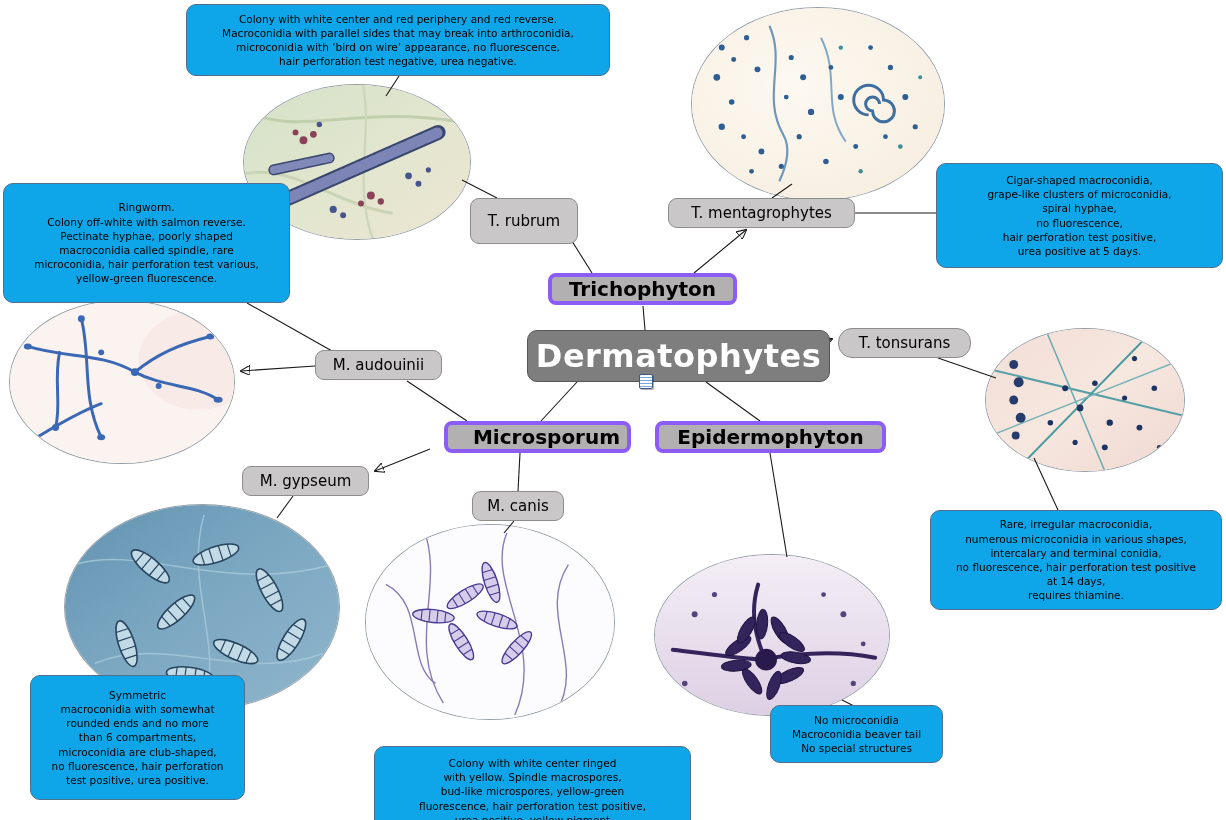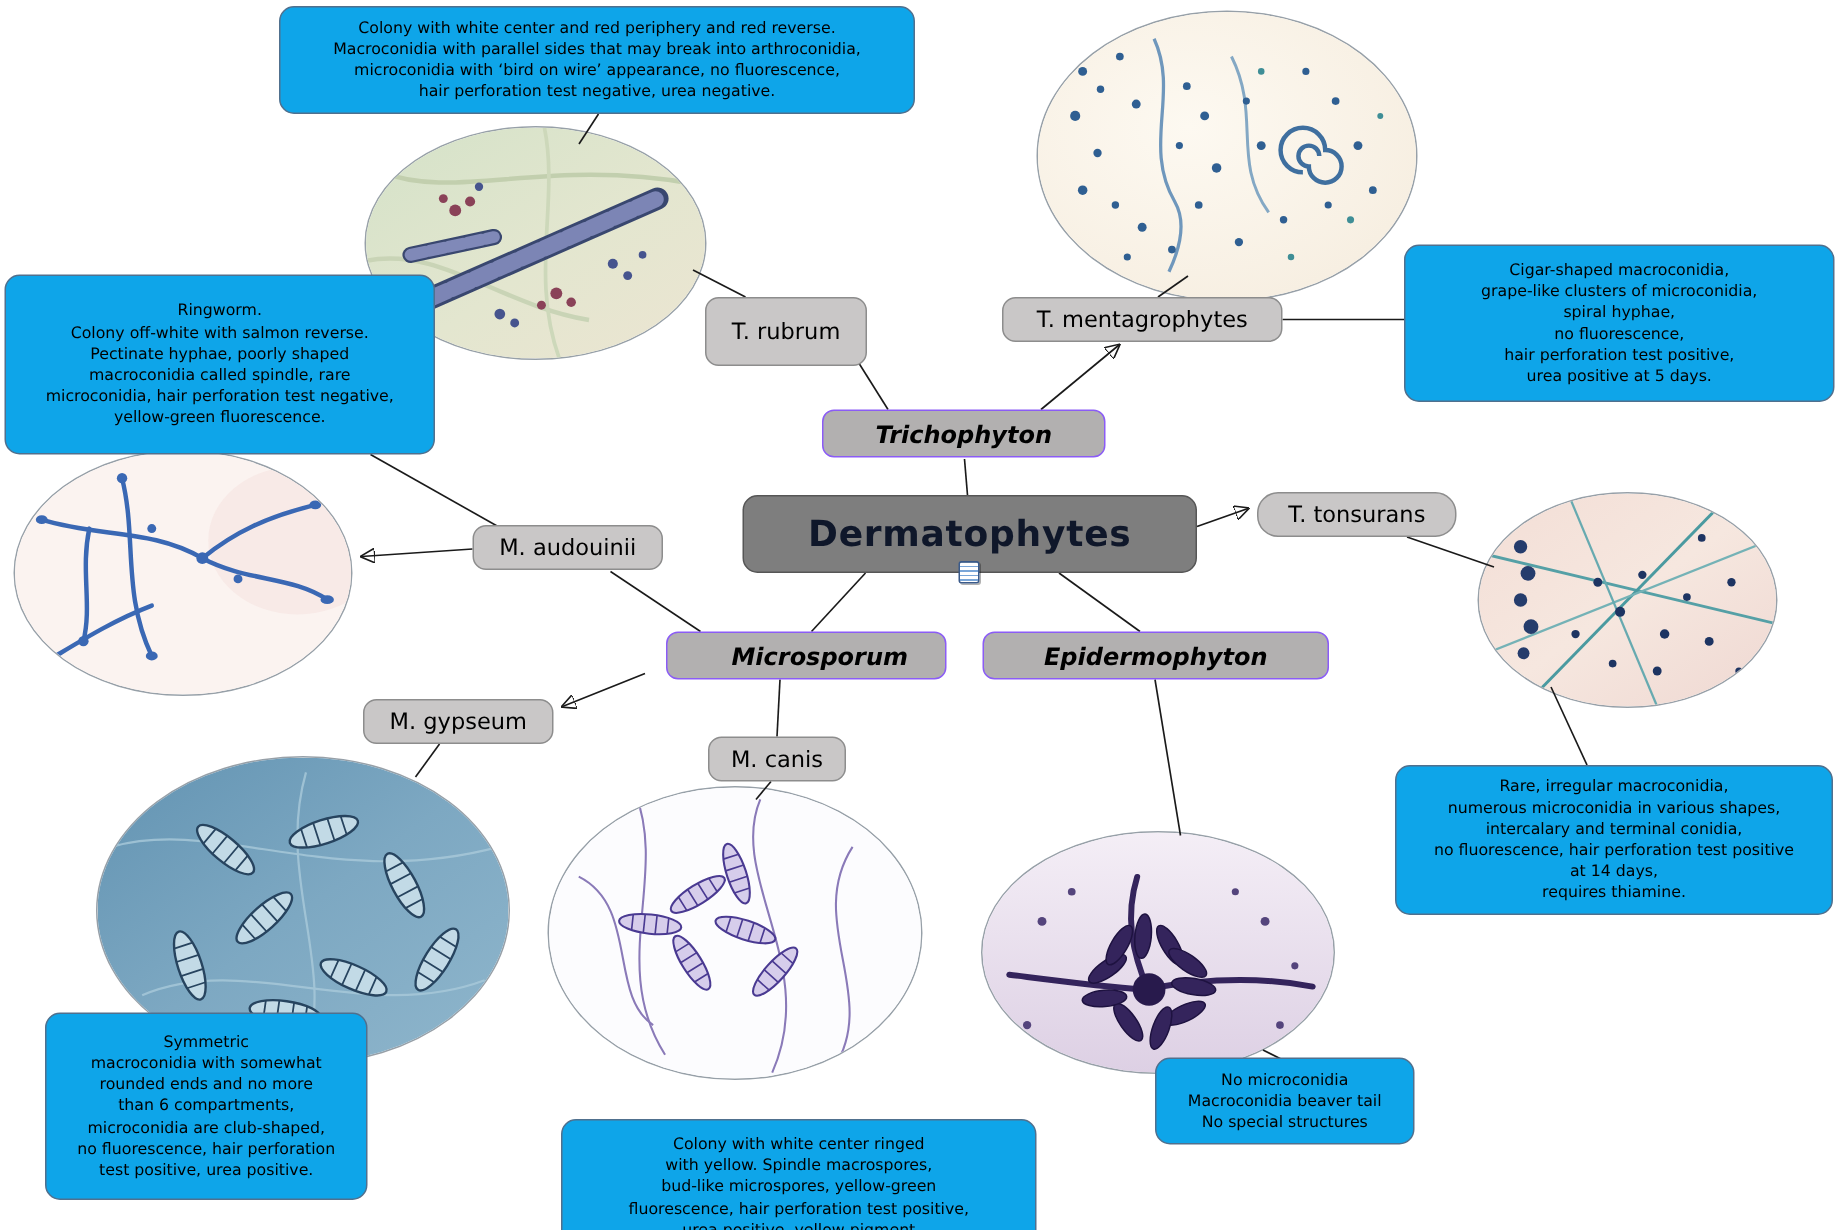--- a/index.html
+++ b/index.html
@@ -9,22 +9,22 @@
 
   .lines { position: absolute; left: 0; top: 0; width: 1226px; height: 820px; z-index: 2; pointer-events: none; }
   .lines line, .lines path { stroke: #1a1a1a; stroke-width: 1.1; fill: none; }
 
   .micro { position: absolute; border-radius: 50%; overflow: hidden; border: 1px solid #97a0a8; z-index: 1; }
   .micro svg { display: block; width: 100%; height: 100%; }
 
   .node { position: absolute; z-index: 3; display: flex; align-items: center; justify-content: center;
           text-align: center; color: #000; }
   .center-node { background: #7e7e7e; border: 1px solid #565656; border-radius: 10px;
-                 font-size: 24px; font-weight: bold; color: #0f172a; letter-spacing: 0.5px; }
-  .genus { background: #b2b0b0; border: 1px solid #8b5cf6; border-radius: 8px; font-size: 16px; font-weight: bold; font-style: italic; }
+                 font-size: 32px; font-weight: bold; color: #ffffff; letter-spacing: 0.5px; margin-left: 32px; }
+  .genus { background: #b2b0b0; border: 4px solid #8b5cf6; border-radius: 8px; font-size: 20px; font-weight: bold; }
   .species { background: #c9c7c7; border: 1px solid #8d8d8d; border-radius: 9px; font-size: 15px; }
 
   .note { position: absolute; z-index: 3; background: #0ea5e9; border: 1px solid #50708e; border-radius: 10px;
           font-size: 10.5px; line-height: 1.35; color: #000; white-space: pre-line;
           display: flex; align-items: center; justify-content: center; text-align: center; padding: 5px 10px; }
 
   .note-icon { position: absolute; left: 639px; top: 374px; width: 14px; height: 15px; z-index: 4;
                background: repeating-linear-gradient(180deg, #ffffff 0 2px, #7aa6d8 2px 3px);
                border: 1px solid #3a5a8a; border-radius: 2px; box-shadow: 1px 1px 0 rgba(0,0,0,0.3); }
 </style>
@@ -320,21 +320,21 @@
   <div class="node species" style="left:472px; top:491px; width:92px; height:30px;">M. canis</div>
 
   <div class="note" style="left:186px; top:4px; width:424px; height:72px;">Colony with white center and red periphery and red reverse.
 Macroconidia with parallel sides that may break into arthroconidia,
 microconidia with ‘bird on wire’ appearance, no fluorescence,
 hair perforation test negative, urea negative.</div>
   <div class="note" style="left:3px; top:183px; width:287px; height:120px;">Ringworm.
 Colony off-white with salmon reverse.
 Pectinate hyphae, poorly shaped
 macroconidia called spindle, rare
-microconidia, hair perforation test negative,
+microconidia, hair perforation test various,
 yellow-green fluorescence.</div>
   <div class="note" style="left:936px; top:163px; width:287px; height:105px;">Cigar-shaped macroconidia,
 grape-like clusters of microconidia,
 spiral hyphae,
 no fluorescence,
 hair perforation test positive,
 urea positive at 5 days.</div>
   <div class="note" style="left:930px; top:510px; width:292px; height:100px;">Rare, irregular macroconidia,
 numerous microconidia in various shapes,
 intercalary and terminal conidia,

